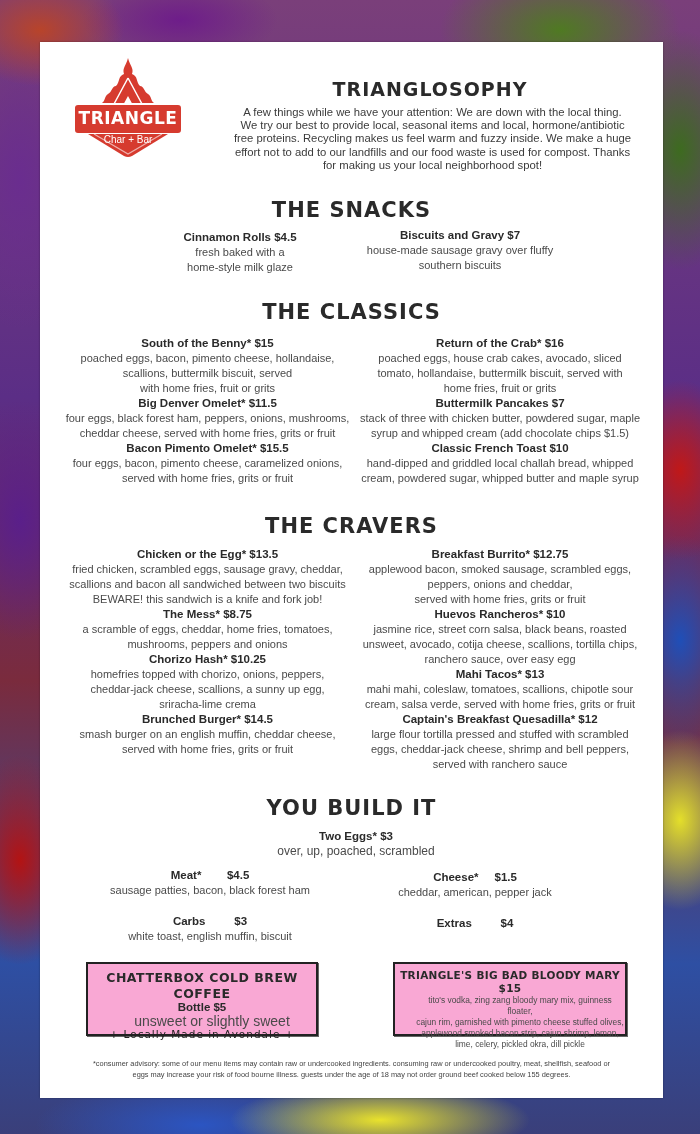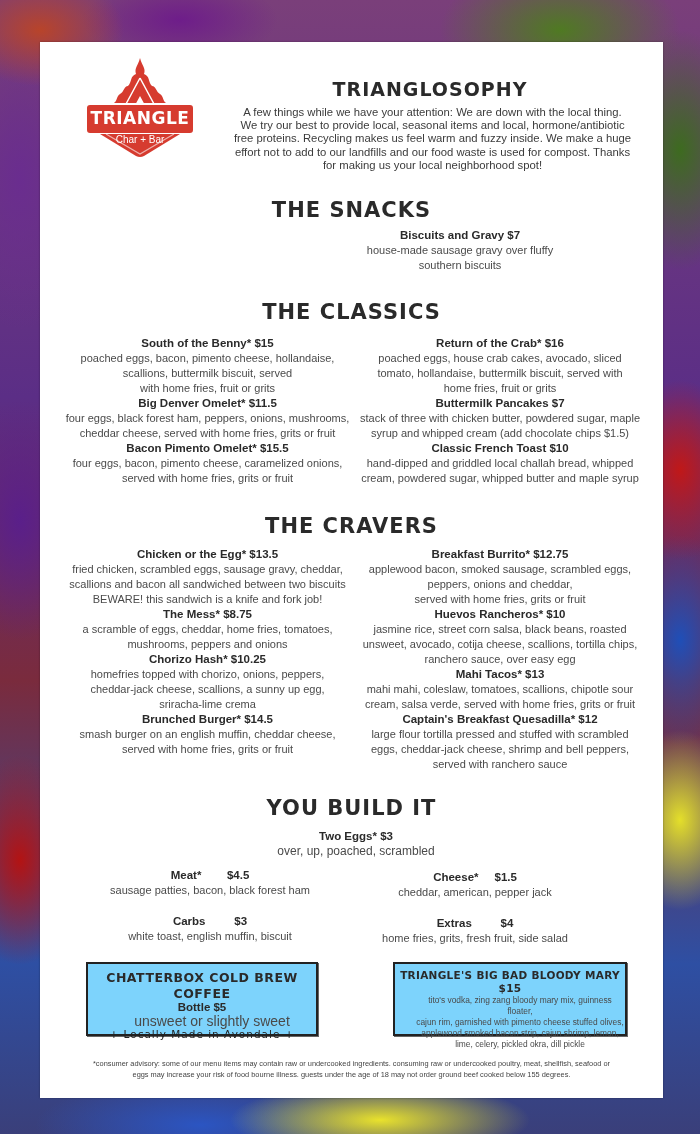--- a/index.html
+++ b/index.html
@@ -22,37 +22,37 @@
       linear-gradient(180deg, #7a3f7a 0%, #5b2e86 35%, #7a2b3d 60%, #2e4fa3 85%, #3a3f7a 100%);
   }
   .panel {
     position: absolute; left: 40px; top: 42px; width: 623px; height: 1056px;
     background: #ffffff; box-shadow: 0 0 2px rgba(0,0,0,0.35);
   }
   .hand {
     font-family: "DejaVu Sans", sans-serif; font-weight: bold;
     letter-spacing: 1px; color: #2a2a2a; transform: scaleY(1.05);
   }
-  .logo { position: absolute; left: 42px; top: 14px; width: 116px; height: 102px; }
+  .logo { position: absolute; left: 30px; top: 14px; width: 116px; height: 102px; }
   .logo-text { position:absolute; left: 0; width: 100%; text-align:center; color:#fff; }
   .logo-main { top: 52px; font-size: 17px; font-weight: bold; letter-spacing: 0.5px; font-family: "DejaVu Sans", sans-serif; }
   .logo-sub { top: 78px; font-size: 10px; font-family: "Liberation Sans Narrow","Liberation Sans", sans-serif; }
 
   .philo-title { position:absolute; left: 180px; width: 420px; top: 36px; text-align:center; font-size: 19px; }
   .philo-text {
     position:absolute; left: 190px; width: 405px; top: 64px; text-align:center;
     font-size: 11.3px; line-height: 13.2px; color: #3b3b3b;
   }
   .section-title { position:absolute; left:0; width:100%; text-align:center; font-size: 21px; }
   .col { position:absolute; text-align:center; color:#444; }
   .item-name { font-weight: bold; font-size: 11.5px; color:#2a2a2a; line-height: 15px; }
   .item-desc { font-size: 11px; line-height: 15px; color:#4a4a4a; }
   .item-desc span { display:block; }
   .box {
-    position:absolute; border: 2px solid #222; background:#7dd3fc; text-align:center;
+    position:absolute; border: 2px solid #222; background:#f9a8d4; text-align:center;
     box-shadow: 1px 1px 0 #666;
   }
   .box-title { font-size: 13px; margin-top: 6px; }
   .box .item-desc { font-size: 10.5px; line-height: 13px; padding-left: 20px; }
   .advisory {
     position:absolute; left: 30px; width: 563px; top: 1017px; text-align:center;
     font-size: 7.4px; line-height: 10.5px; color:#444;
   }
 </style>
 </head>
@@ -75,20 +75,27 @@
   <div class="philo-title hand">TRIANGLOSOPHY</div>
   <div class="philo-text">
     <div>A few things while we have your attention: We are down with the local thing.</div>
     <div>We try our best to provide local, seasonal items and local, hormone/antibiotic</div>
     <div>free proteins.  Recycling makes us feel warm and fuzzy inside.  We make a huge</div>
     <div>effort not to add to our landfills and our food waste is used for compost.  Thanks</div>
     <div>for making us your local neighborhood spot!</div>
   </div>
 
   <div class="section-title hand" style="top:156px;">THE SNACKS</div>
+  <div class="col" style="left:120px; width:160px; top:188px;">
+    <div class="item-name">Cinnamon Rolls  $4.5</div>
+    <div class="item-desc">
+      <span>fresh baked with a</span>
+        <span>home-style milk glaze</span>
+    </div>
+  </div>
   <div class="col" style="left:300px; width:240px; top:186px;">
     <div class="item-name">Biscuits and Gravy  $7</div>
     <div class="item-desc">
       <span>house-made sausage gravy over fluffy</span>
         <span>southern biscuits</span>
     </div>
   </div>
 
   <div class="section-title hand" style="top:258px;">THE CLASSICS</div>
   <div class="col" style="left:20px; width:295px; top:294px;">
@@ -191,21 +198,20 @@
   <div class="col" style="left:320px; width:230px; top:828px;">
     <div class="item-name" style="white-space:pre;">Cheese*     $1.5</div>
     <div class="item-desc">cheddar, american, pepper jack</div>
   </div>
   <div class="col" style="left:70px; width:200px; top:872px;">
     <div class="item-name" style="white-space:pre;">Carbs         $3</div>
     <div class="item-desc">white toast, english muffin, biscuit</div>
   </div>
   <div class="col" style="left:320px; width:230px; top:874px;">
     <div class="item-name" style="white-space:pre;">Extras         $4</div>
-    <div class="item-desc">home fries, grits, fresh fruit, side salad</div>
   </div>
 
   <div class="box" style="left:46px; top:920px; width:228px; height:70px;">
     <div class="box-title hand" style="font-size:12.5px; letter-spacing:0.5px;">CHATTERBOX COLD BREW COFFEE</div>
     <div class="item-name">Bottle  $5</div>
     <div class="item-desc" style="font-size:14px;">unsweet or slightly sweet</div>
     <div class="hand" style="font-size:10.5px; font-weight:normal; color:#222;">+ Locally Made in Avondale +</div>
   </div>
 
   <div class="box" style="left:353px; top:920px; width:230px; height:70px;">

